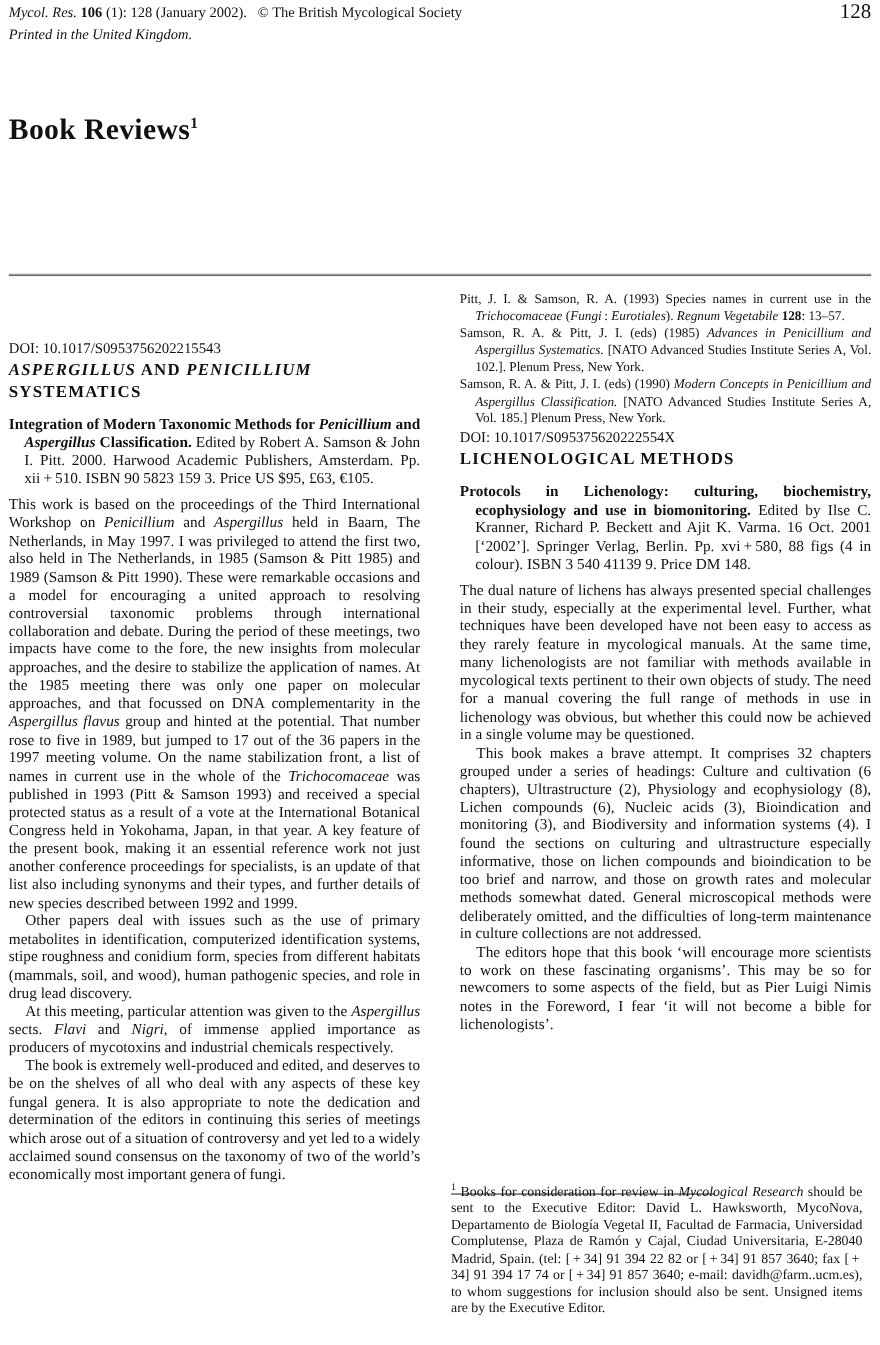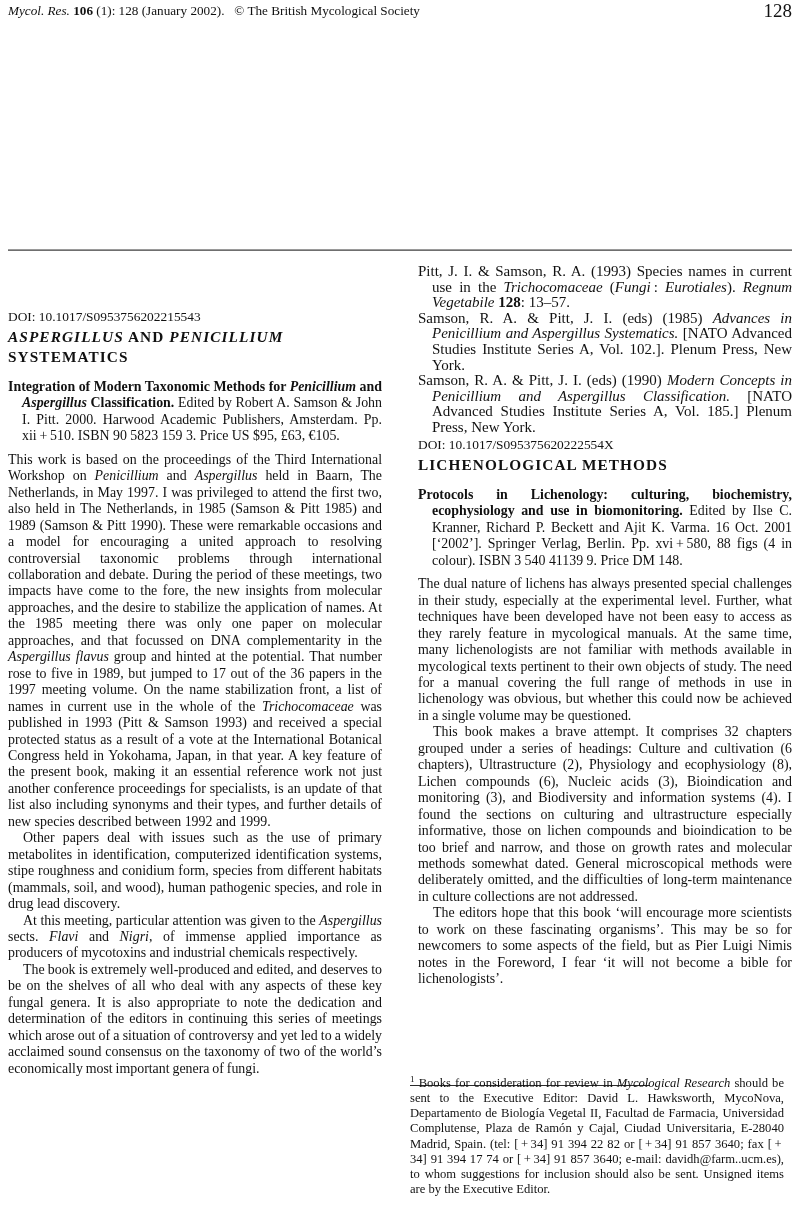--- a/index.html
+++ b/index.html
@@ -131,21 +131,21 @@
     margin-left: -14px;
   }
   .book-ref b { font-weight: bold; }
   .body-para {
     margin-top: 7px;
   }
   .indent { text-indent: 15px; margin-top: 0; }
 
   
   .ref {
-    font-size: 15px;
+    font-size: 12px;
     line-height: 15.6px;
     text-align: justify;
     padding-left: 14px;
     text-indent: -14px;
   }
   .ref + .ref { margin-top: 0px; }
 
   
   .footnote-rule {
     position: absolute;
@@ -172,23 +172,27 @@
 </style>
 </head>
 <body>
 
 <div class="page">
 
   <div class="masthead">
     <div class="masthead-line1">
       <span class="it">Mycol. Res.</span><span>&nbsp;</span><span class="bold">106</span><span>&nbsp;</span><span>(1): 128 (January 2002).</span><span>&nbsp;&nbsp;&nbsp;</span><span>© The British Mycological Society</span>
     </div>
+    <div class="masthead-line2">Printed in the United Kingdom.</div>
   </div>
   <div class="folio">128</div>
 
+  <h1 class="book-reviews-title">
+    <span>Book Reviews</span><sup>1</sup>
+  </h1>
 
   <div class="head-rule"></div>
 
   <div class="columns">
 
     <div class="col col-left">
 
       <p class="doi">DOI: 10.1017/S0953756202215543</p>
 
       <p class="article-title">

